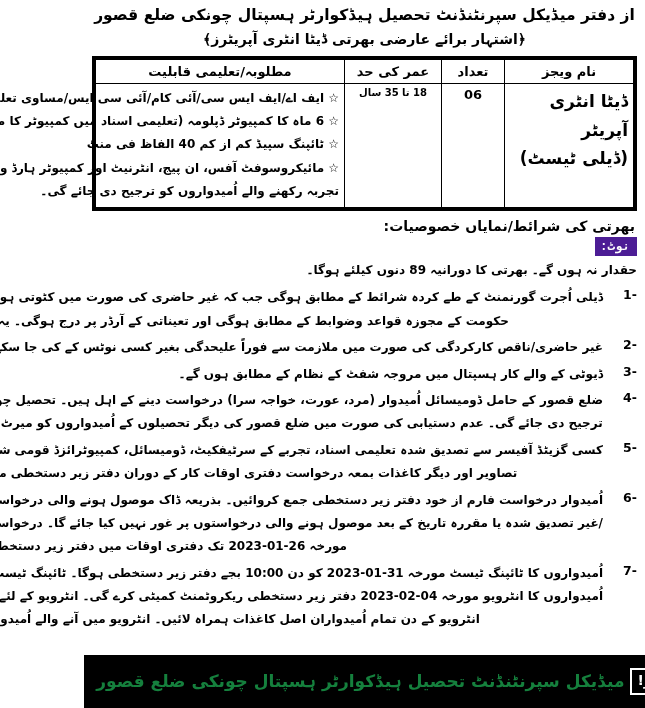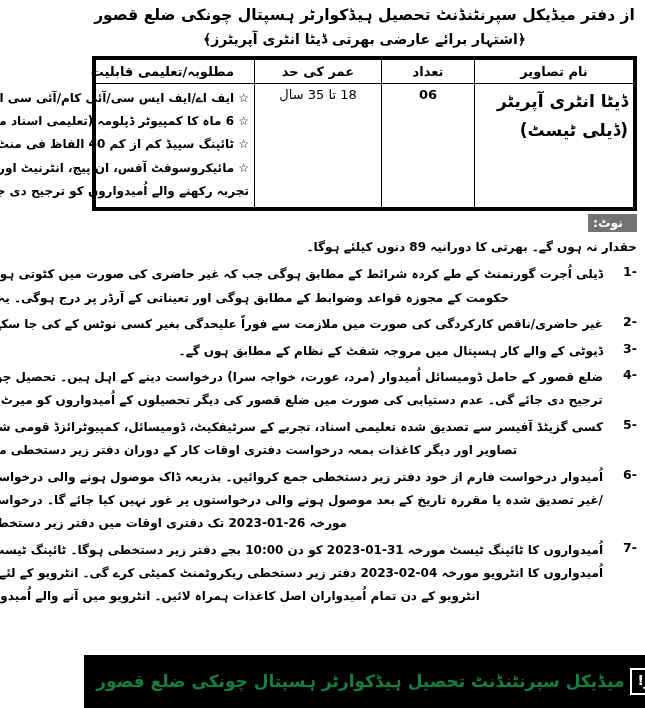--- a/index.html
+++ b/index.html
@@ -62,21 +62,21 @@
   table.jobs td {
     border: 1.5px solid #000;
     vertical-align: top;
     padding: 3px 5px;
   }
   table.jobs thead th {
     font-size: 13px;
     font-weight: bold;
     text-align: center;
     vertical-align: middle;
-    padding: 4px 20px;
+    padding: 4px 5px;
     white-space: nowrap;
   }
   .col-post   { width: 118px; }
   .col-count  { width: 52px; }
   .col-age    { width: 86px; }
   .col-qual   { width: auto; }
 
   td.post {
     text-align: right;
     font-size: 17px;
@@ -84,22 +84,22 @@
     line-height: 1.7;
   }
   td.count {
     text-align: center;
     font-size: 13px;
     font-weight: bold;
     direction: ltr;
   }
   td.age {
     text-align: center;
-    font-size: 13px;
-    font-weight: normal;
+    font-size: 10px;
+    font-weight: bold;
     white-space: nowrap;
   }
   td.qual {
     text-align: right;
     font-size: 12px;
     line-height: 1.95;
     font-weight: bold;
   }
   td.qual .q-item {
     display: block;
@@ -117,27 +117,28 @@
 
   
   .note-block {
     display: block;
     margin: 2px 0 4px 0;
     direction: rtl;
     text-align: right;
   }
   .note-tag {
     display: inline-block;
-    background: #737373;
+    background: #4c1d95;
     color: #fff;
     font-size: 12.5px;
     font-weight: bold;
-    padding: 1px 14px 2px 5px;
+    padding: 1px 7px 2px 5px;
     vertical-align: middle;
     margin-left: 4px;
+    font-family: Liberation Mono, monospace;
   }
   .note-body {
     font-size: 12px;
     font-weight: bold;
     line-height: 1.95;
     text-align: justify;
     text-align-last: right;
     direction: rtl;
   }
   .note-body .nb-line {
@@ -238,21 +239,21 @@
 
     <div class="header">
       <div class="header-line1">از دفتر میڈیکل سپرنٹنڈنٹ تحصیل ہیڈکوارٹر ہسپتال چونکی ضلع قصور</div>
       <div class="header-line2">﴿اشتہار برائے عارضی بھرتی ڈیٹا انٹری آپریٹرز﴾</div>
     </div>
 
     <div class="table-wrap">
       <table class="jobs">
         <thead>
           <tr>
-            <th class="col-post">نام تصاویر</th>
+            <th class="col-post">نام ویجز</th>
             <th class="col-count">تعداد</th>
             <th class="col-age">عمر کی حد</th>
             <th class="col-qual">مطلوبہ/تعلیمی قابلیت</th>
           </tr>
         </thead>
         <tbody>
           <tr>
             <td class="post">
               <span>ڈیٹا انٹری آپریٹر</span><br>
               <span>(ڈیلی ٹیسٹ)</span>
@@ -264,20 +265,21 @@
               <span class="q-item">☆ 6 ماہ کا کمپیوٹر ڈپلومہ (تعلیمی اسناد میں کمپیوٹر کا مضمون پڑھنے والوں کے لئے لازمی نہیں)</span>
               <span class="q-item">☆ ٹائپنگ سپیڈ کم از کم 40 الفاظ فی منٹ</span>
               <span class="q-item">☆ مائیکروسوفٹ آفس، ان پیج، انٹرنیٹ اور کمپیوٹر ہارڈ ویئر میں کسی مستند ادارے سے کم از کم 3 سالہ</span>
               <span class="q-item">تجربہ رکھنے والے اُمیدواروں کو ترجیح دی جائے گی۔</span>
             </td>
           </tr>
         </tbody>
       </table>
     </div>
 
+    <div class="cond-heading">بھرتی کی شرائط/نمایاں خصوصیات:</div>
 
     <div class="note-block">
       <span class="note-tag">نوٹ:</span>
       <span class="note-body">
         <span class="nb-line last">حقدار نہ ہوں گے۔ بھرتی کا دورانیہ 89 دنوں کیلئے ہوگا۔</span>
       </span>
     </div>
 
     <div class="conditions">
 

